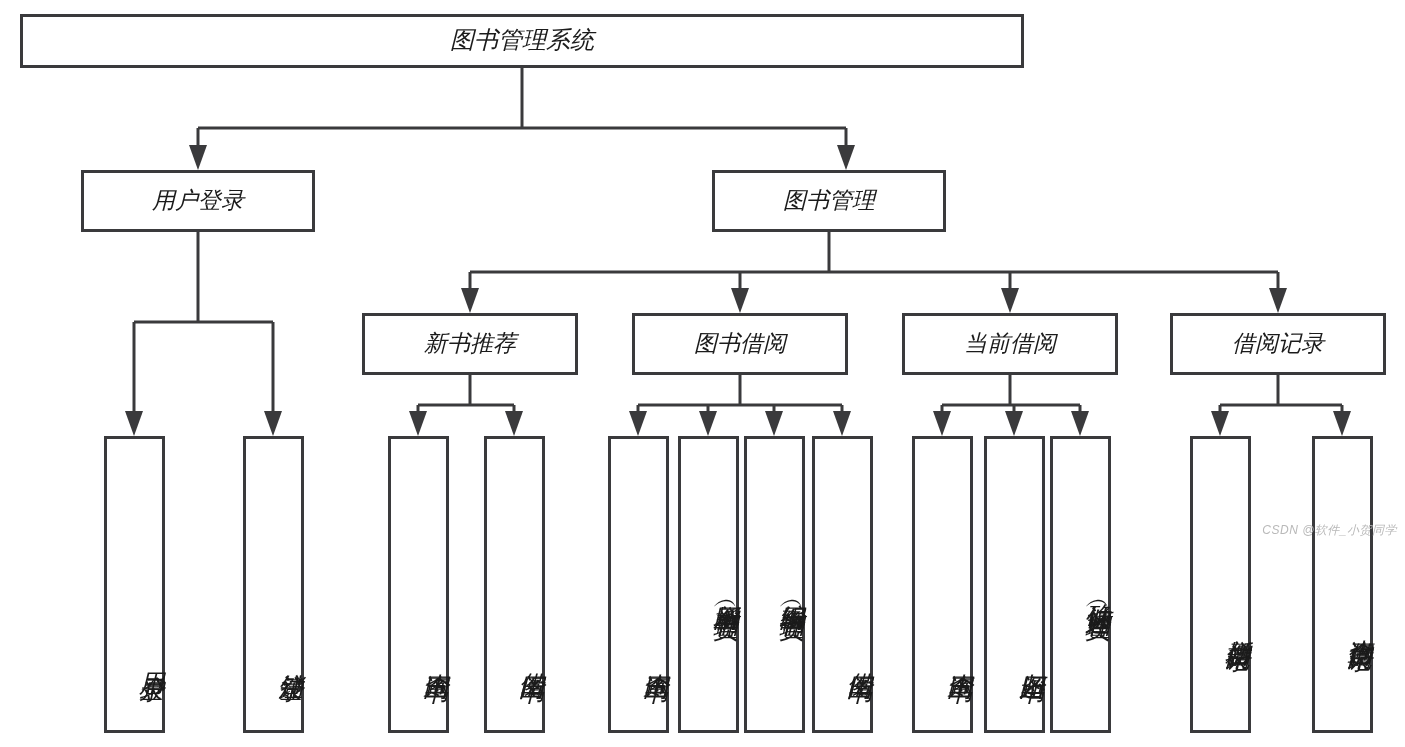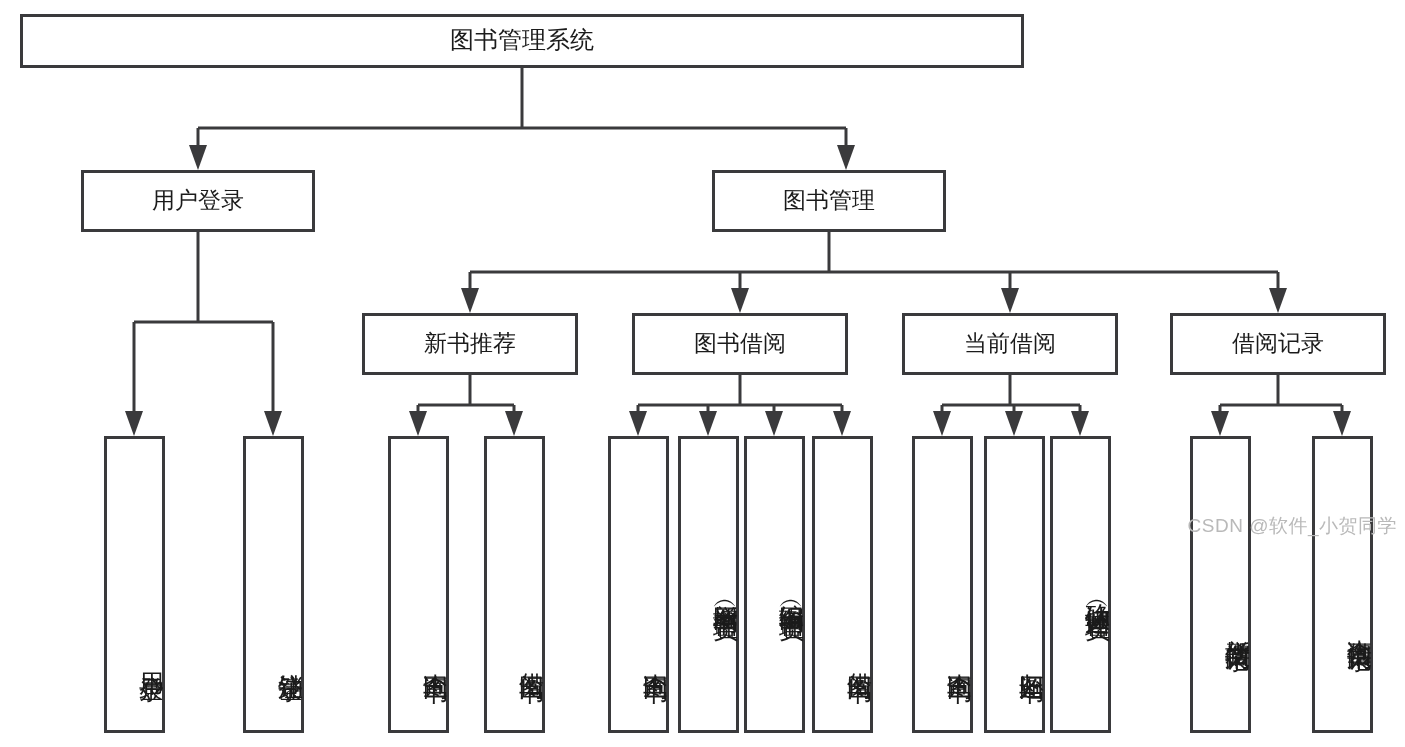--- a/index.html
+++ b/index.html
@@ -11,20 +11,21 @@
     width: 1405px;
     height: 747px;
     font-family: "Liberation Sans", sans-serif;
     overflow: hidden;
   }
   #diagram-root {
     position: relative;
     width: 1405px;
     height: 545px;
     background: #ffffff;
+    font-style: italic;
   }
   svg#tree-svg {
     position: absolute;
     left: 0;
     top: 0;
     width: 1405px;
     height: 747px;
     display: block;
   }
   .node-box {
@@ -70,21 +71,21 @@
     color: #1b1b1b;
     letter-spacing: 2px;
     pointer-events: none;
     user-select: none;
   }
   .watermark {
     position: absolute;
     right: 8px;
     bottom: 6px;
     font-family: "Liberation Sans", sans-serif;
-    font-size: 19px;
+    font-size: 12px;
     color: #b9b9b9;
     letter-spacing: 0.5px;
     user-select: none;
   }
 </style>
 </head>
 <body>
 
 <div id="diagram-root">
 

